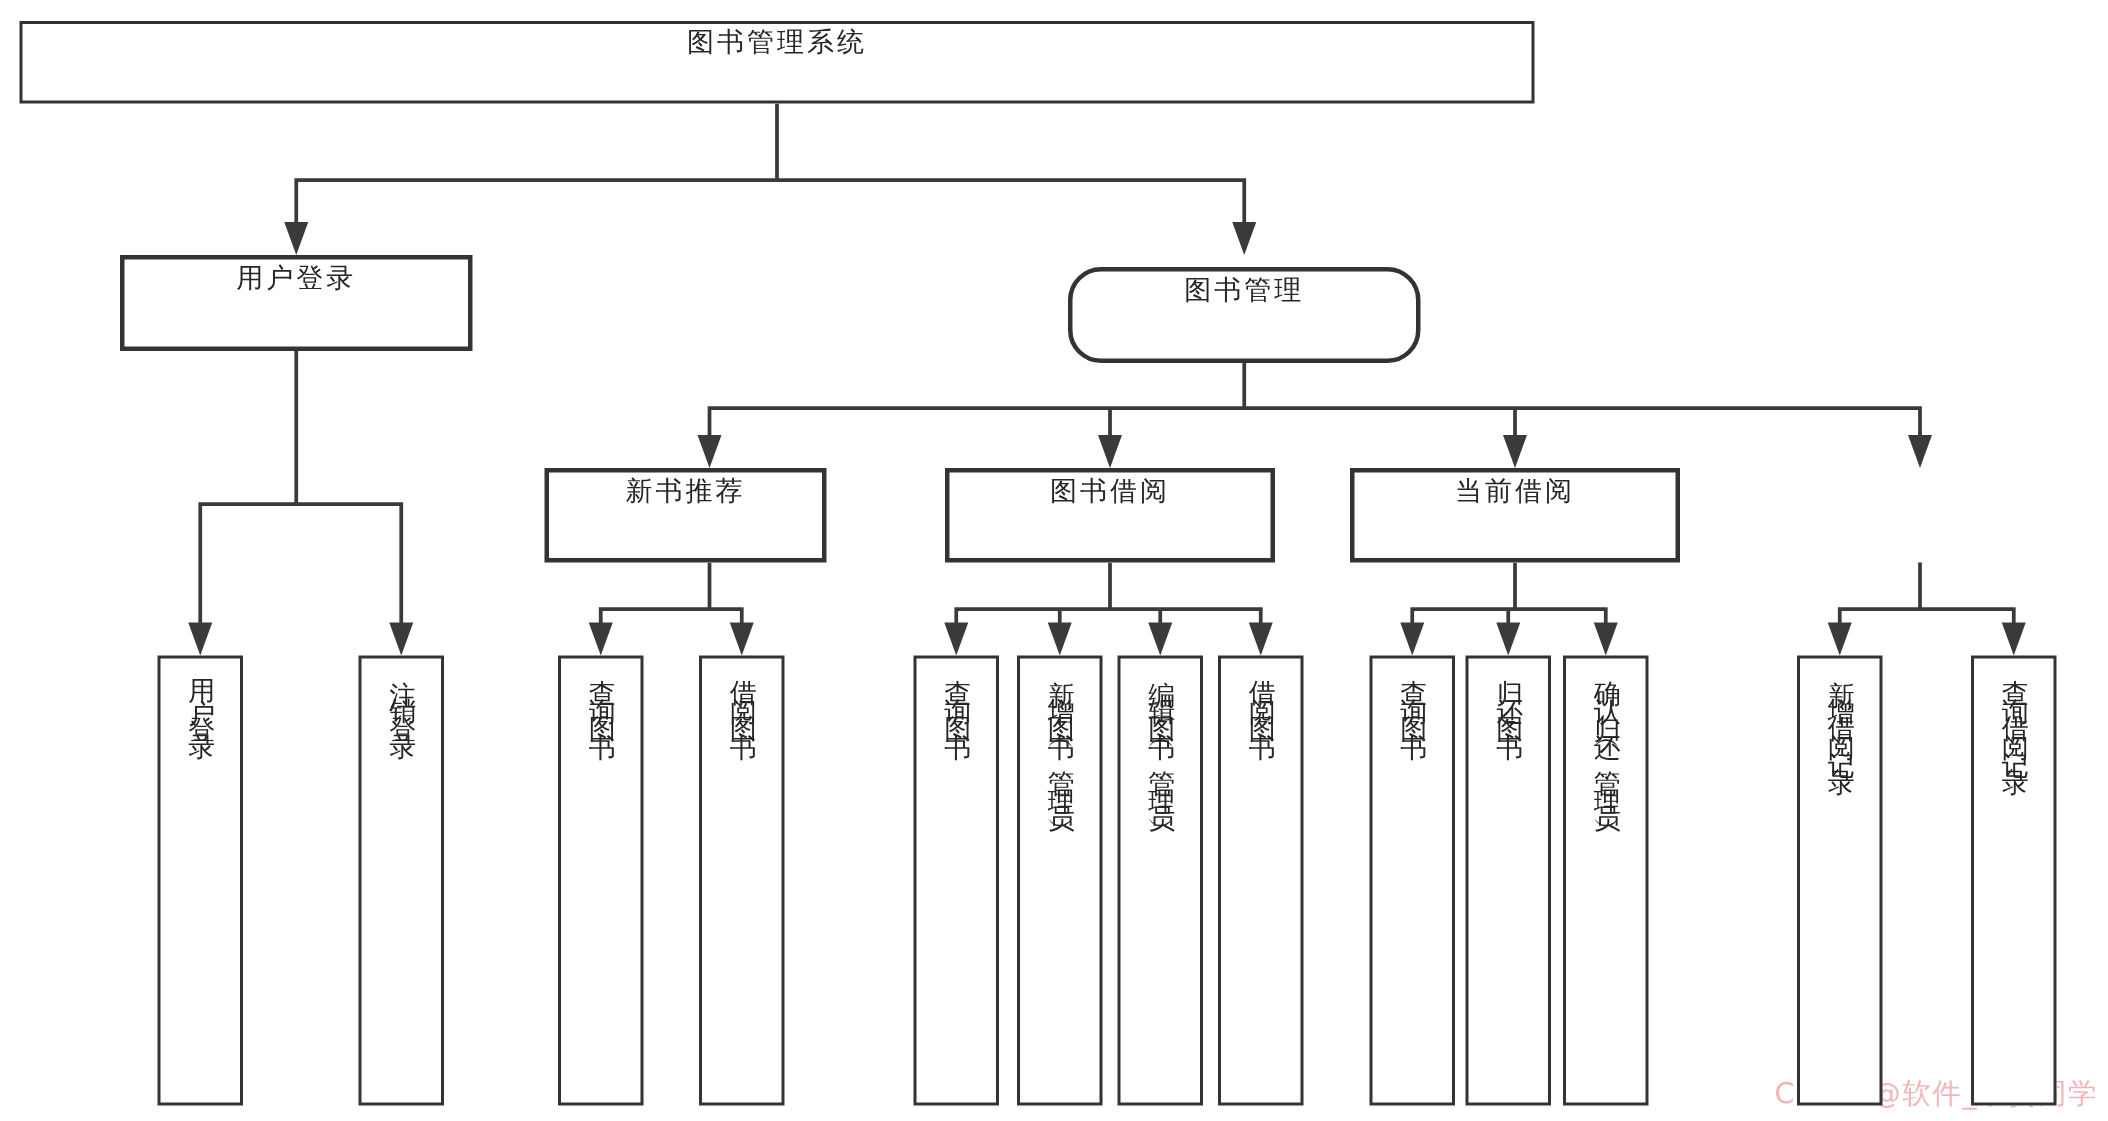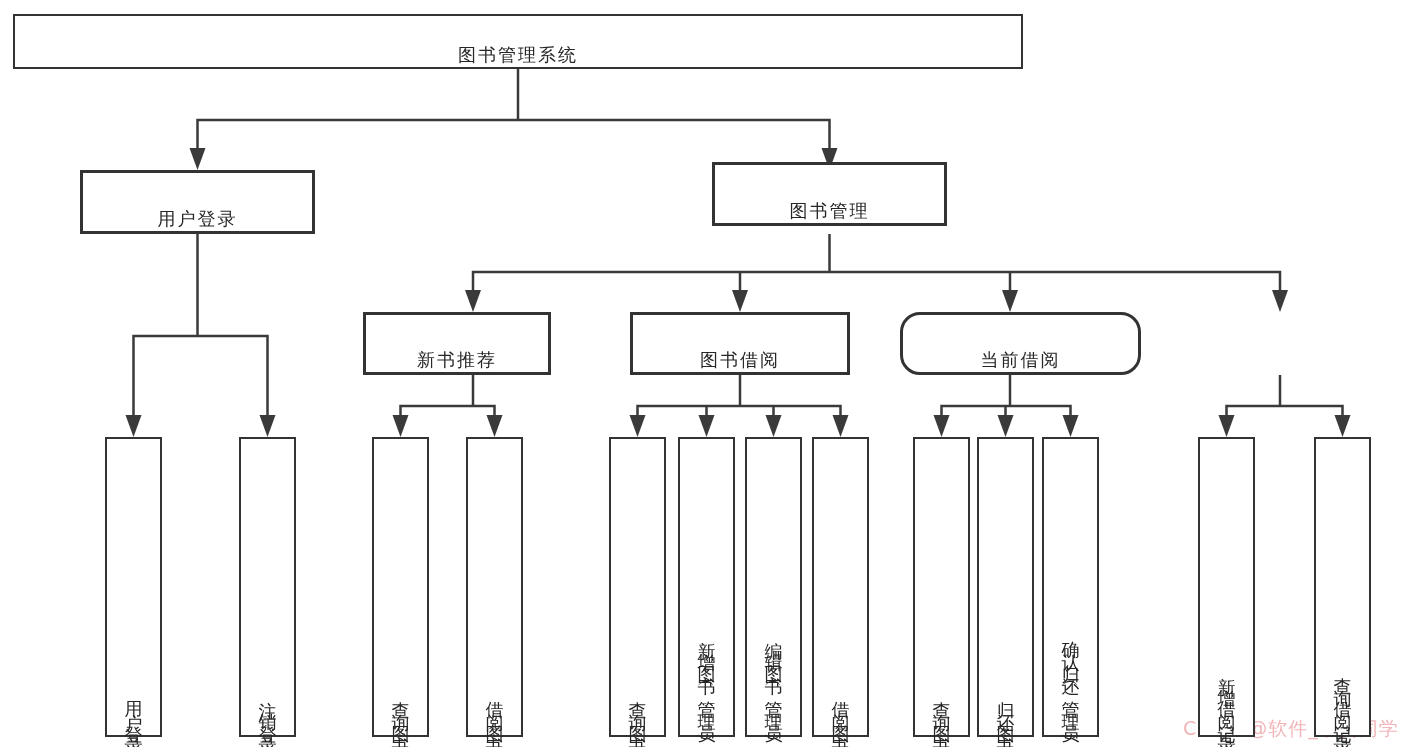--- a/index.html
+++ b/index.html
@@ -22,21 +22,21 @@
     stroke-width: 2.5;
     fill: none;
   }
   svg.connectors polygon { fill: #3a3a3a; stroke: none; }
   .box {
     position: absolute;
     box-sizing: border-box;
     background: #ffffff;
     border: 2px solid #333333;
     display: flex;
-    align-items: flex-end;
+    align-items: flex-start;
     justify-content: center;
     z-index: 2;
   }
   .box.thick { border-width: 3px; }
   .hlabel {
     font-size: 18px;
     letter-spacing: 2px;
     white-space: nowrap;
   }
   .leaf .vlabel {
@@ -112,31 +112,31 @@
 
   <div class="watermark">CSDN @软件_小贺同学</div>
 
   <div class="box" style="left:13px; top:14px; width:1010px; height:55px;">
     <span class="hlabel">图书管理系统</span>
   </div>
 
   <div class="box thick" style="left:80px; top:170px; width:235px; height:64px;">
     <span class="hlabel">用户登录</span>
   </div>
-  <div class="box thick" style="left:712px; top:162px; width:235px; height:64px;">
+  <div class="box thick" style="left:712px; top:178px; width:235px; height:64px;border-radius:22px;">
     <span class="hlabel">图书管理</span>
   </div>
 
   <div class="box thick" style="left:363px; top:312px; width:188px; height:63px;">
     <span class="hlabel">新书推荐</span>
   </div>
   <div class="box thick" style="left:630px; top:312px; width:220px; height:63px;">
     <span class="hlabel">图书借阅</span>
   </div>
-  <div class="box thick" style="left:900px; top:312px; width:241px; height:63px;border-radius:20px;">
+  <div class="box thick" style="left:900px; top:312px; width:220px; height:63px;">
     <span class="hlabel">当前借阅</span>
   </div>
 
   <div class="box leaf" style="left:105px; top:437px; width:57px; height:300px;">
     <span class="vlabel">用户登录</span>
   </div>
   <div class="box leaf" style="left:239px; top:437px; width:57px; height:300px;">
     <span class="vlabel">注销登录</span>
   </div>
 

